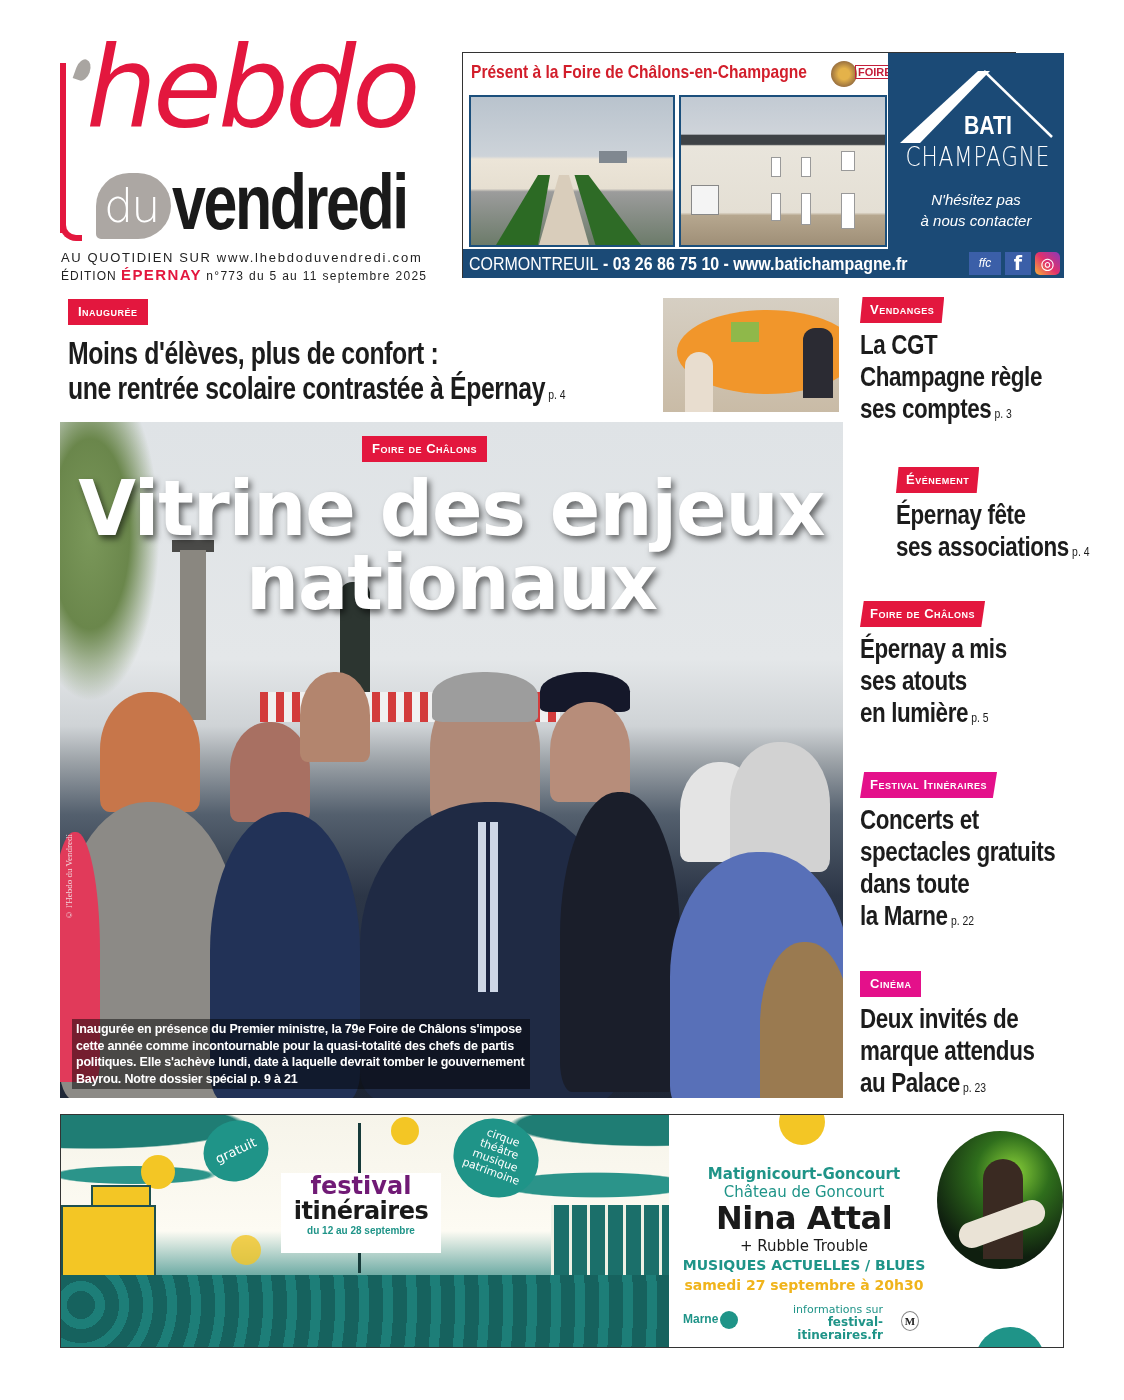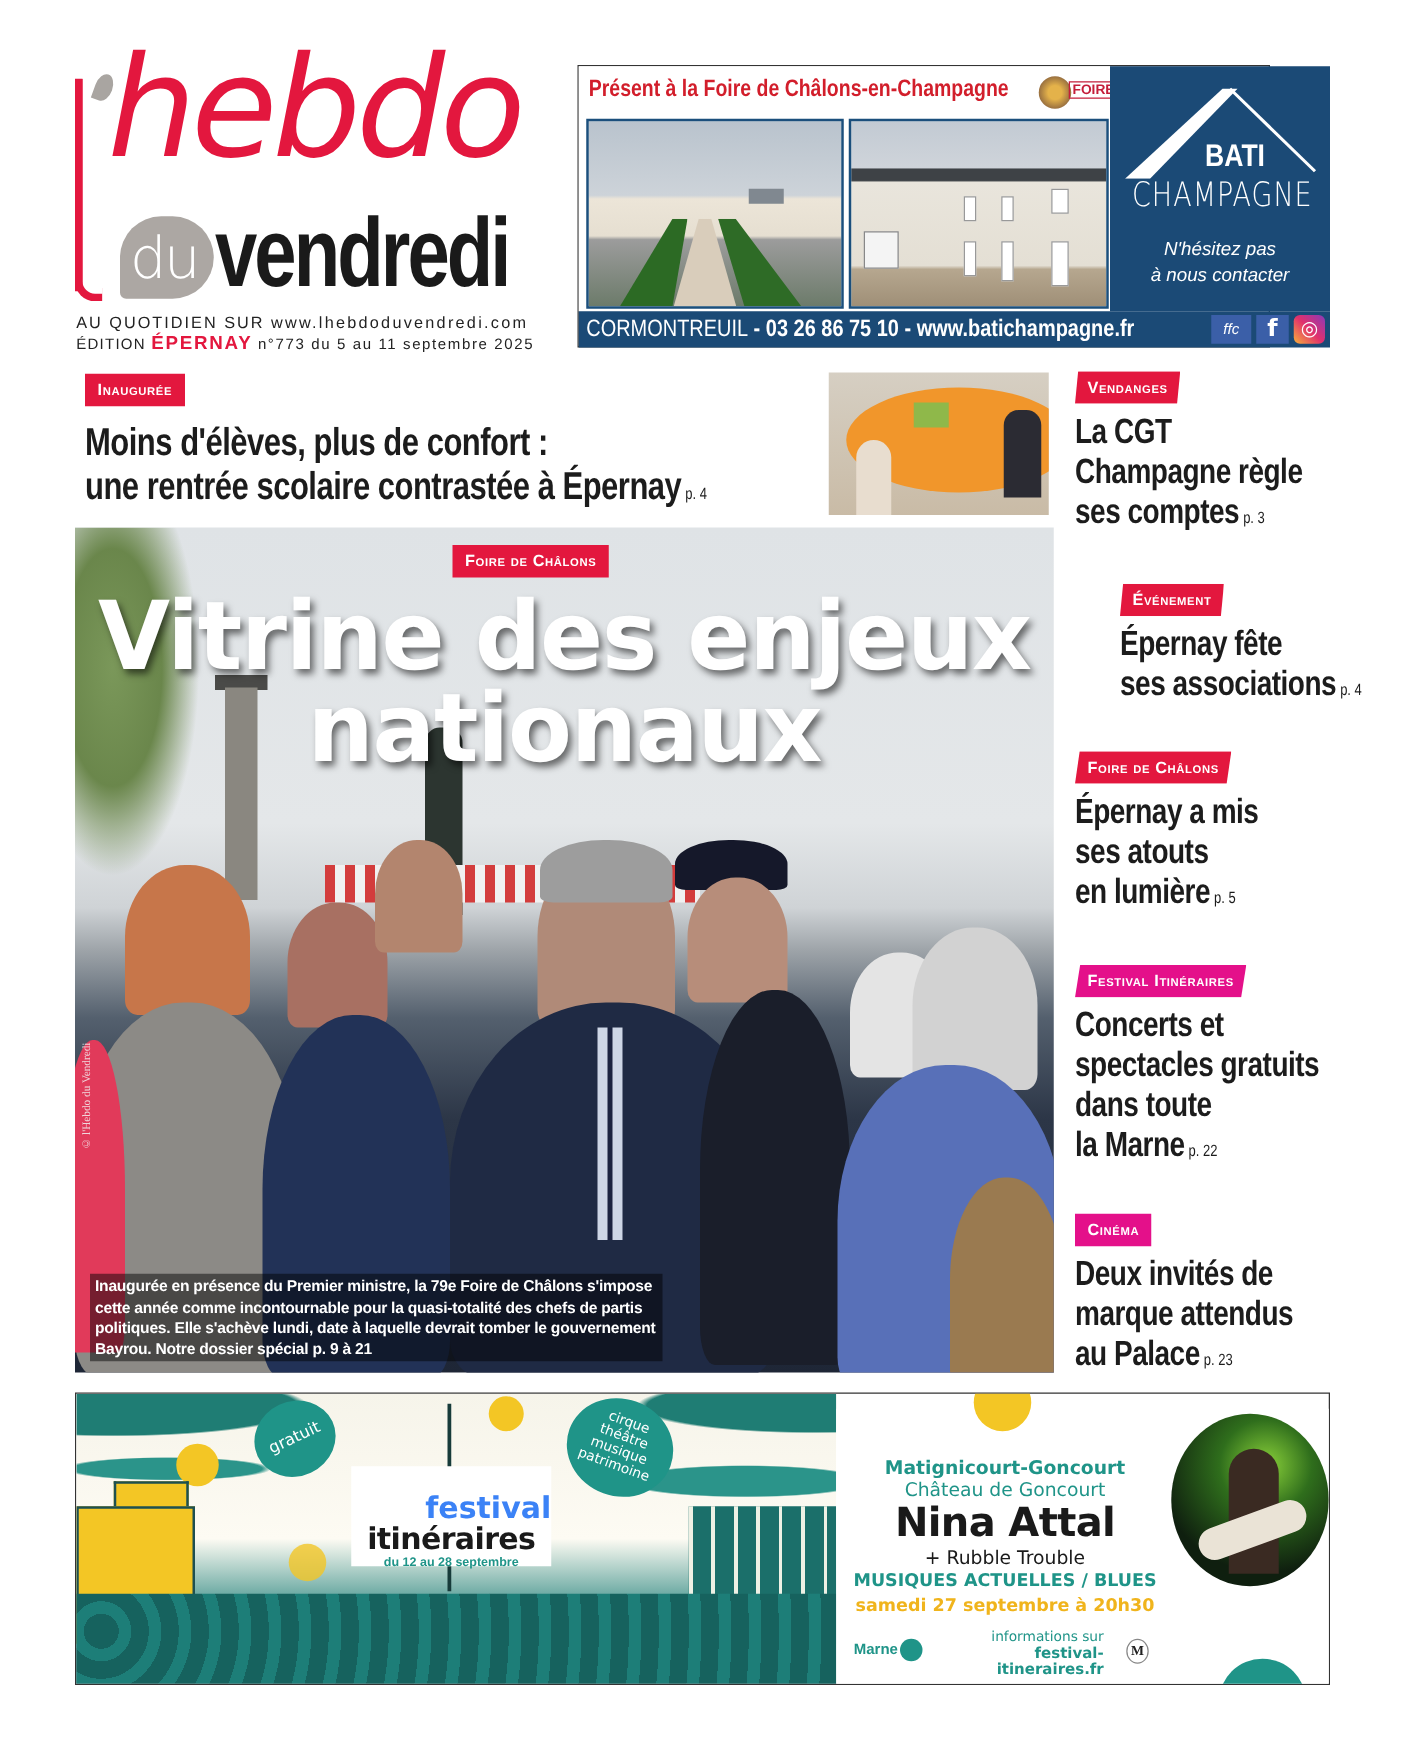--- a/index.html
+++ b/index.html
@@ -124,21 +124,21 @@
                       background: radial-gradient(ellipse at 5% 10%, #1f7d74 0 18%, transparent 19%), radial-gradient(ellipse at 97% 10%, #1f7d74 0 16%, transparent 17%),
                                   radial-gradient(ellipse at 12% 60%, #2b948a 0 10%, transparent 11%), radial-gradient(ellipse at 88% 70%, #2b948a 0 12%, transparent 13%); }
   .fest-left .crowd2 { position: absolute; left: 0; top: 160px; width: 608px; height: 72px;
                        background: repeating-radial-gradient(circle at 20px 30px, #16625e 0 14px, #1d7e78 14px 24px); }
   .fest-left .pole { position: absolute; left: 297px; top: 8px; width: 3px; height: 150px; background: #173b3a; }
   .fest-badge { position: absolute; border-radius: 50%; color: #fff; text-align: center; font-family: "DejaVu Sans", sans-serif; }
   .badge-gratuit { left: 142px; top: 6px; width: 66px; height: 60px; background: #1f9488; font-size: 13px; line-height: 60px; transform: rotate(-25deg); }
   .badge-genres { left: 392px; top: 4px; width: 86px; height: 78px; background: #1f9488; font-size: 11px; line-height: 12px; padding-top: 12px; transform: rotate(20deg); }
   .yellow-dot { position: absolute; border-radius: 50%; background: #f3c625; }
   .fest-box { position: absolute; left: 220px; top: 58px; width: 160px; height: 80px; background: #fff; text-align: center; }
-  .fest-box .t1 { font-family: "DejaVu Sans", sans-serif; font-size: 24px; font-weight: bold; color: #3b82f6; line-height: 26px; margin-top: 20px; text-align: right; }
+  .fest-box .t1 { font-family: "DejaVu Sans", sans-serif; font-size: 24px; font-weight: bold; color: #701a75; line-height: 26px; margin-top: 0; }
   .fest-box .t2 { font-family: "DejaVu Sans", sans-serif; font-size: 24px; font-weight: bold; color: #1a1a1a; line-height: 24px; letter-spacing: -0.5px; }
   .fest-box .t3 { font-size: 10px; font-weight: bold; color: #1f9488; margin-top: 2px; }
 
   .fest-right { position: absolute; left: 608px; top: 12px; width: 396px; height: 232px; background: #fff; }
   .fest-right .circle-photo { position: absolute; left: 268px; top: 4px; width: 126px; height: 138px; border-radius: 50%;
                               background: radial-gradient(circle at 60% 30%, #8bd23a 0%, #2f6e1c 30%, #0f1f0f 70%); overflow: hidden; }
   .fest-right .guitar { position: absolute; left: 20px; top: 80px; width: 90px; height: 26px; background: #eae3d6; border-radius: 14px; transform: rotate(-20deg); }
   .fest-right .singer { position: absolute; left: 46px; top: 28px; width: 40px; height: 100px; background: #3a2a22; border-radius: 20px 20px 0 0; }
   .fest-right .ydot { position: absolute; left: 110px; top: -28px; width: 46px; height: 46px; border-radius: 50%; background: #f3c625; }
   .fest-right .tdot { position: absolute; left: 306px; top: 200px; width: 70px; height: 70px; border-radius: 50%; background: #1f9488; }

